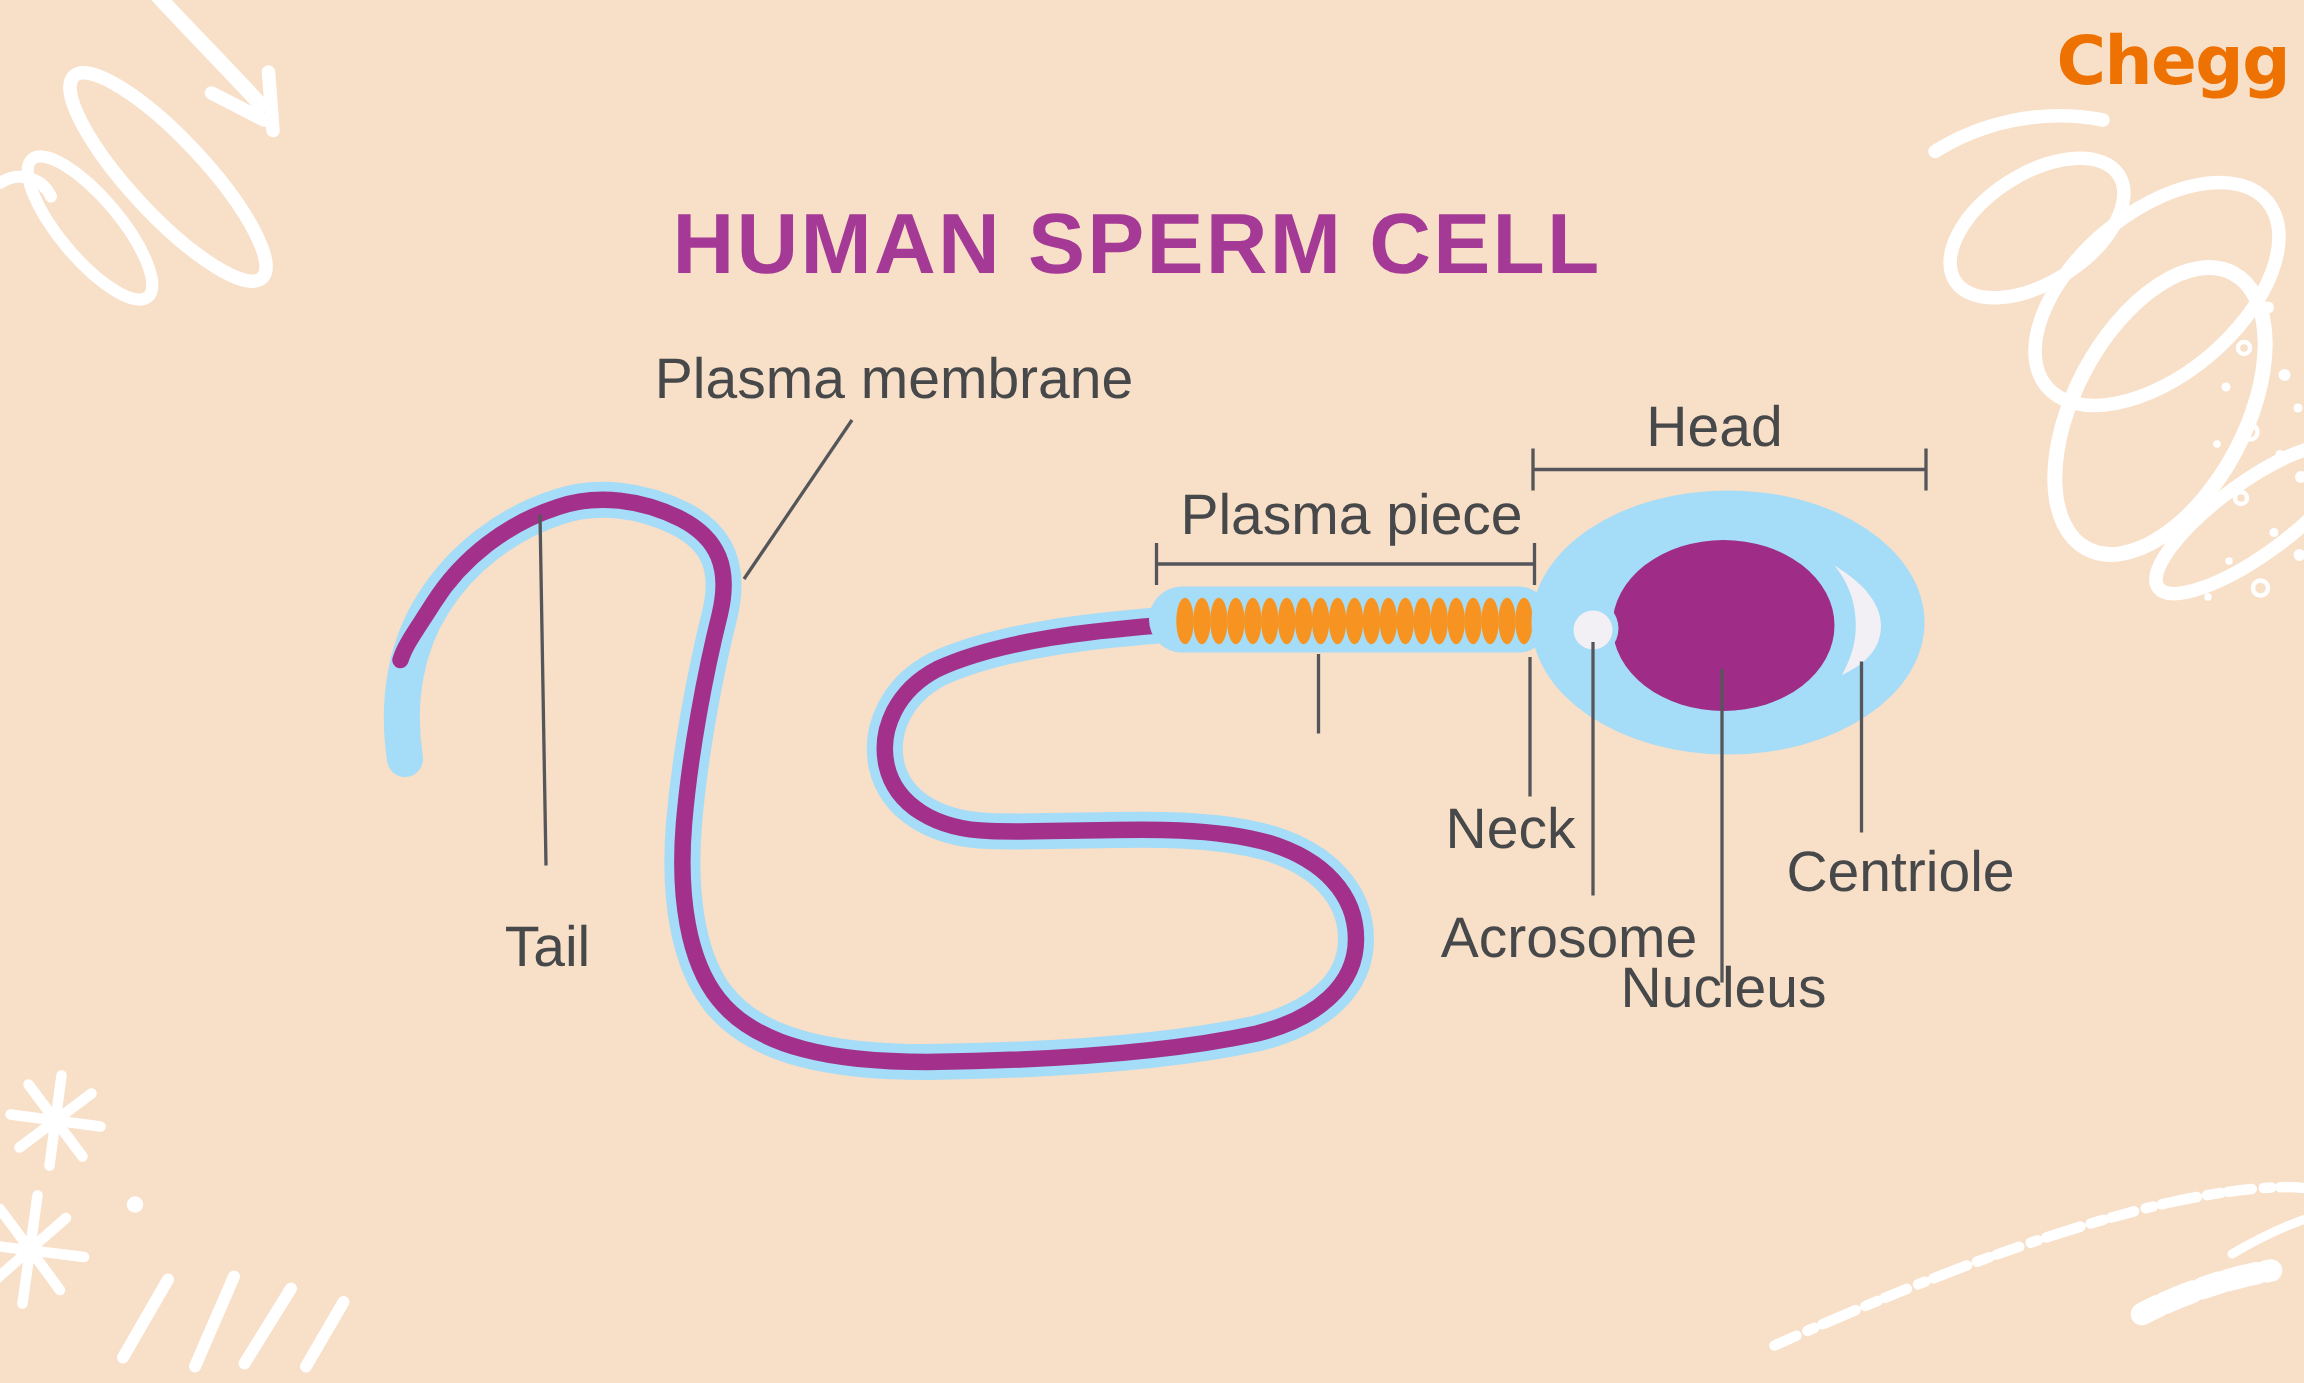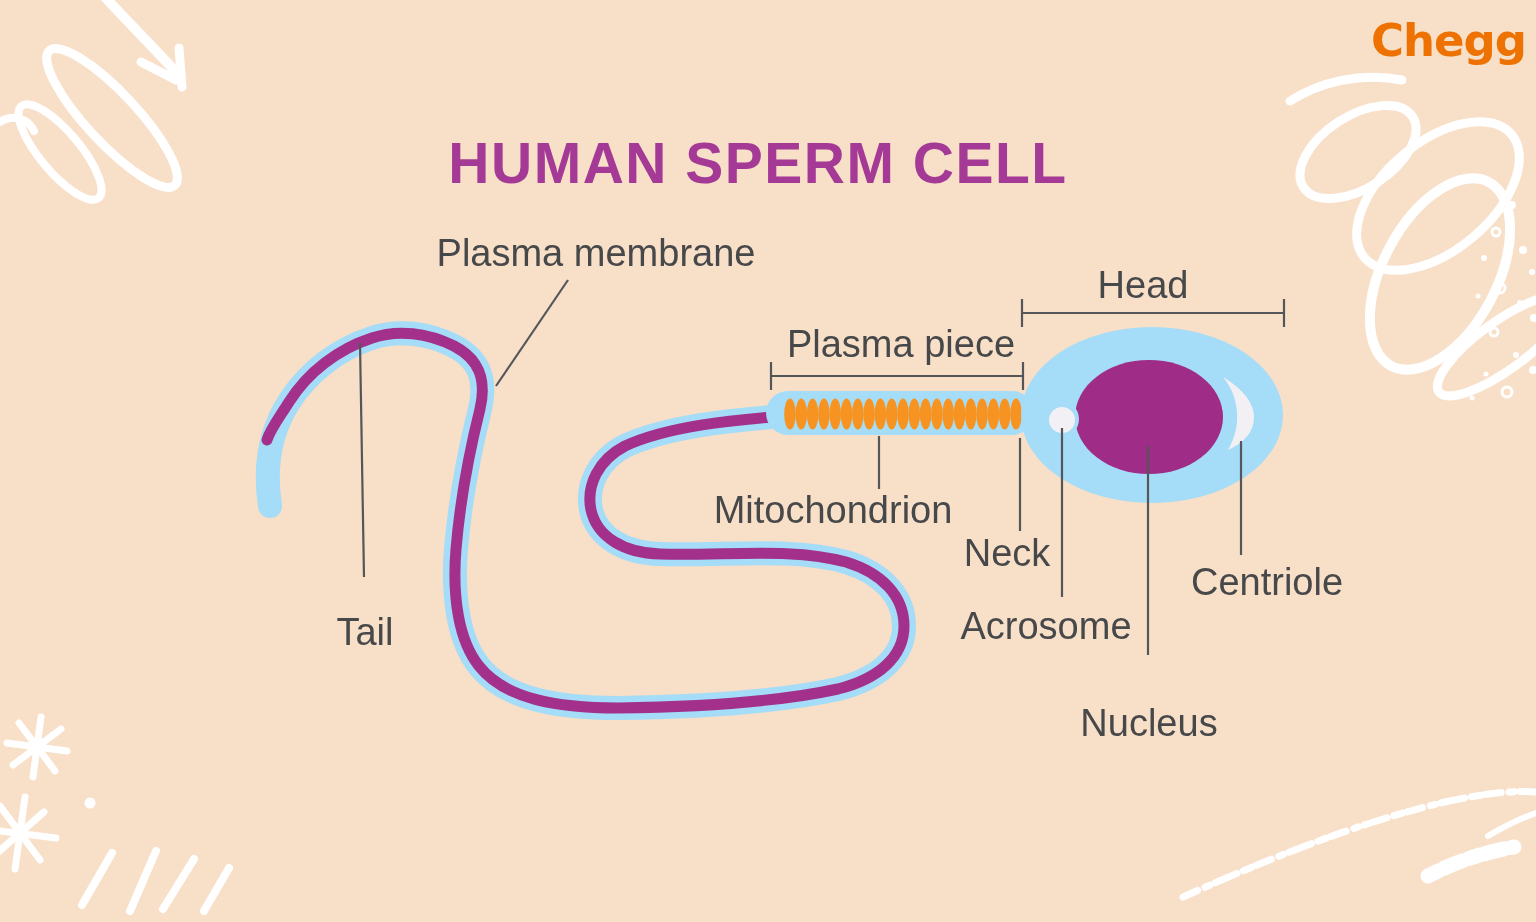--- a/index.html
+++ b/index.html
@@ -141,22 +141,21 @@
       <path class="ptr" d="M 771 362 L 771 390 M 771 376 L 1023 376 M 1023 362 L 1023 390"></path>
     </g>
   </svg>
 
   <div class="page-title">HUMAN SPERM CELL</div>
   <div class="brand-logo">Chegg</div>
 
   <div class="lbl" style="left:596px;top:254px">Plasma membrane</div>
   <div class="lbl" style="left:1143px;top:286px">Head</div>
   <div class="lbl" style="left:901px;top:345px">Plasma piece</div>
-  <div class="lbl" style="left:833px;top:511px">Mitochondrion</div>
   <div class="lbl" style="left:1007px;top:554px">Neck</div>
   <div class="lbl" style="left:1046px;top:627px">Acrosome</div>
   <div class="lbl" style="left:1267px;top:583px">Centriole</div>
-  <div class="lbl" style="left:1149px;top:724px">Nucleus</div>
+  <div class="lbl" style="left:1149px;top:660px">Nucleus</div>
   <div class="lbl tail-lbl" style="left:365px;top:633px">
     <div>Tail</div>
   </div>
 
 </div>
 
 </body></html>

